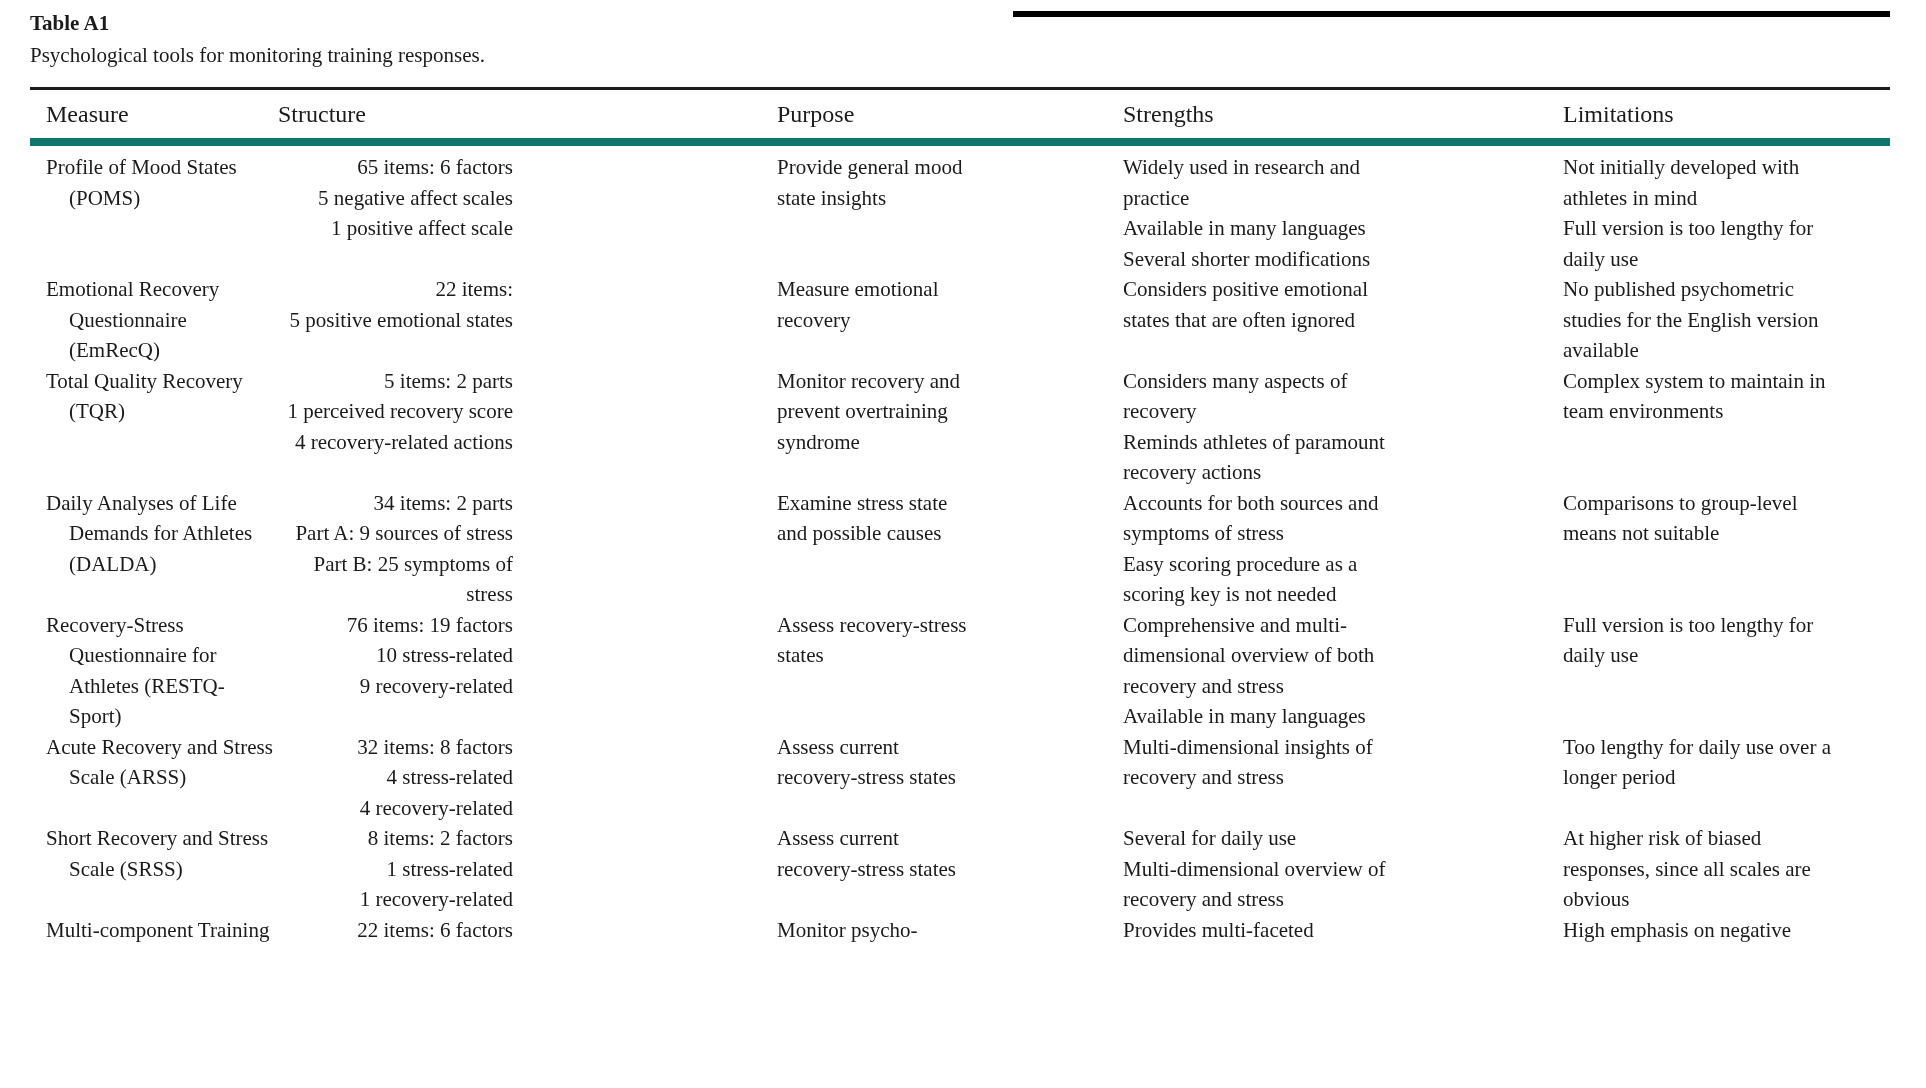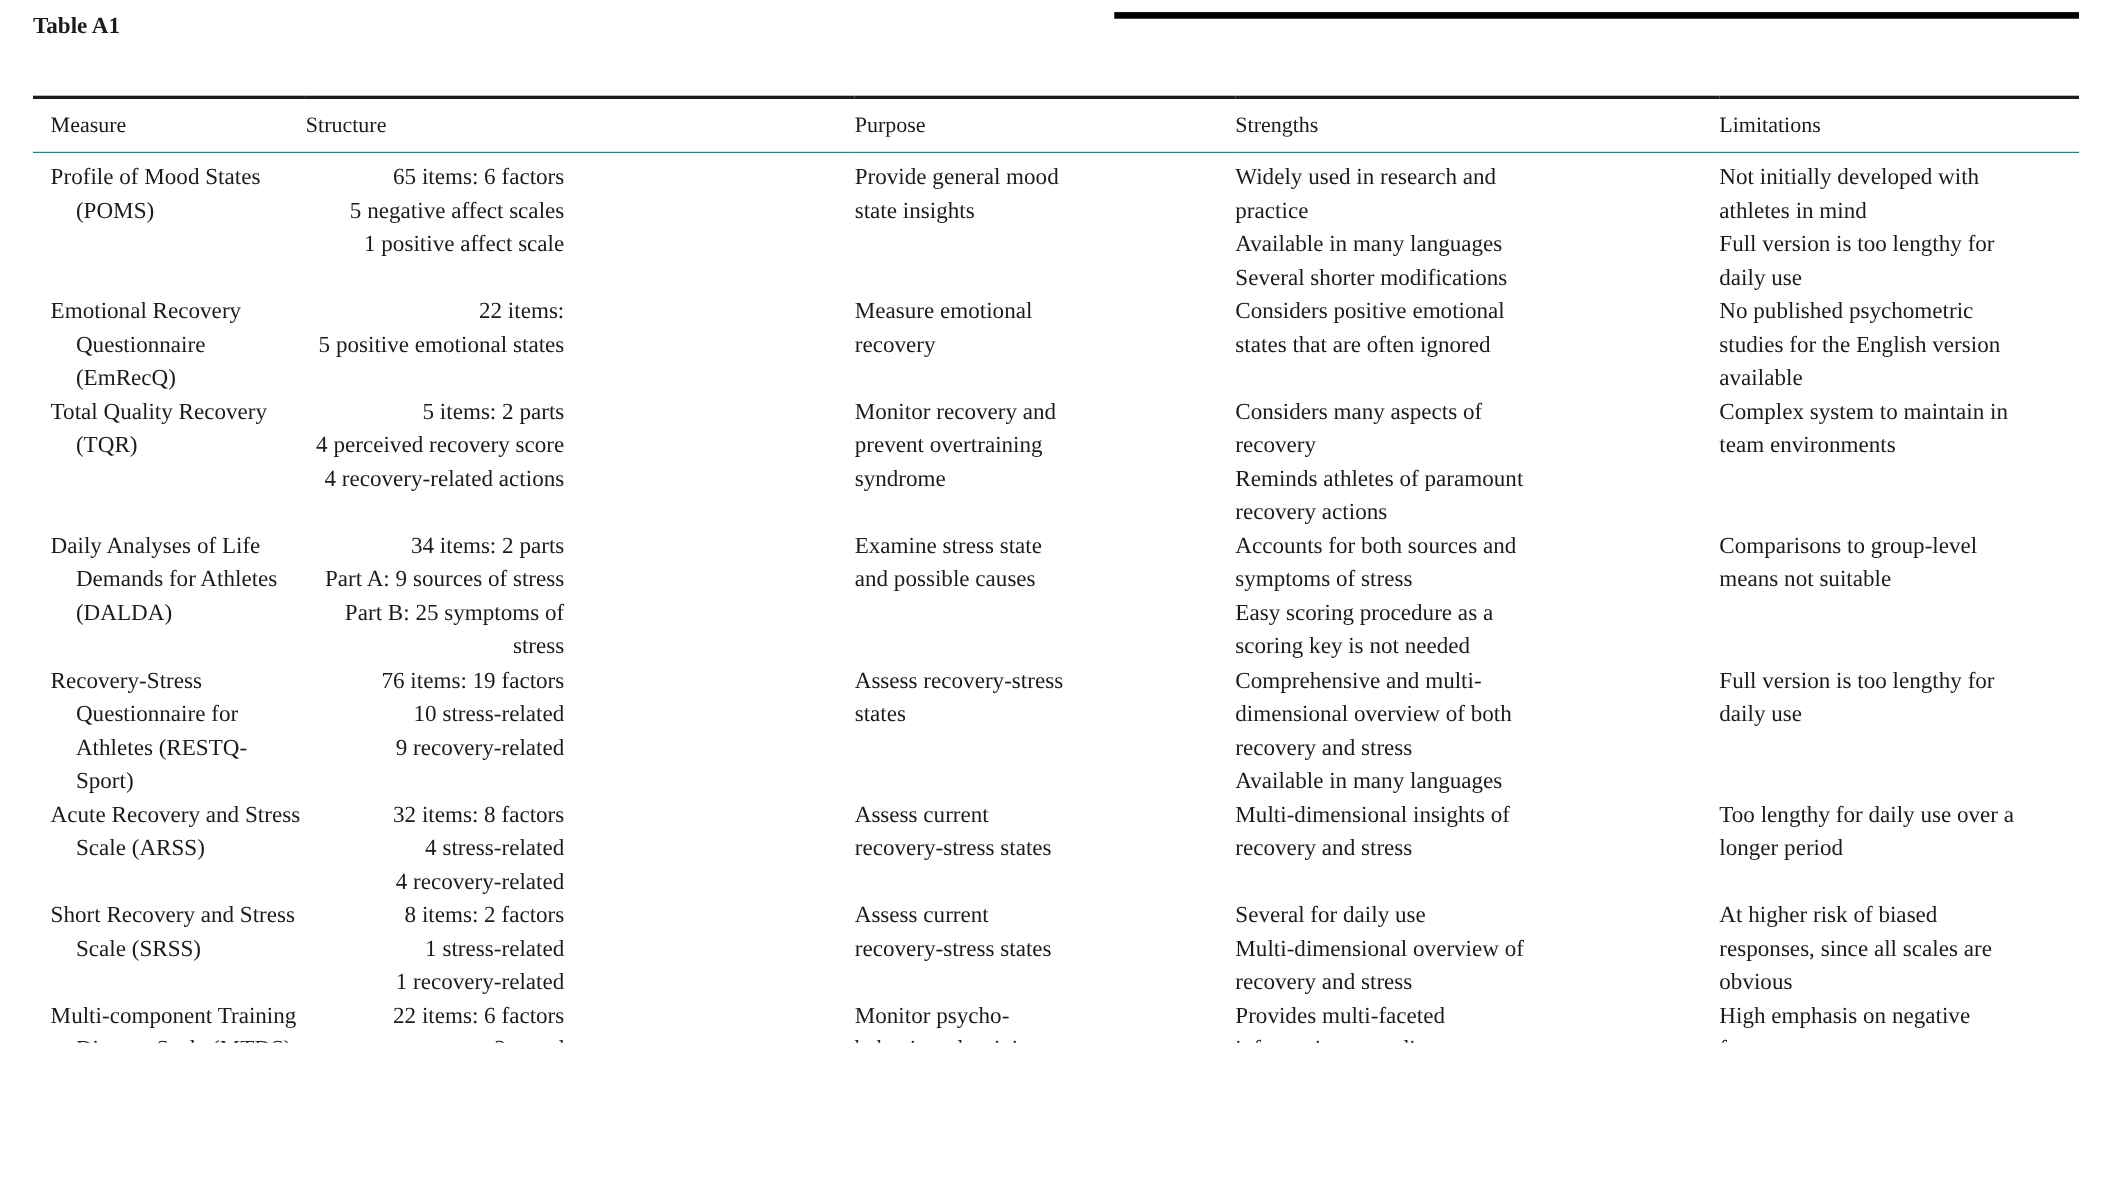--- a/index.html
+++ b/index.html
@@ -49,24 +49,24 @@
     top: 87px;
     width: 1860px;
     border-collapse: collapse;
     table-layout: fixed;
     border-top: 3px solid #1c1c1c;
     border-bottom: 3px solid #1c1c1c;
   }
   thead th {
     text-align: left;
     font-weight: normal;
-    font-size: 20px;
+    font-size: 24px;
     line-height: 26px;
     padding: 11px 0 11px 0;
-    border-bottom: 1px solid #0f766e;
+    border-bottom: 8px solid #0f766e;
   }
   thead th:first-child { padding-left: 16px; }
   tbody td {
     vertical-align: top;
     font-size: 21px;
     line-height: 30.5px;
     padding: 0;
   }
   tbody td:first-child { padding-left: 16px; }
   tbody tr:first-child td { padding-top: 6px; }
@@ -84,20 +84,21 @@
 </style>
 </head>
 <body>
 
 <div class="page">
 
   <div class="top-right-rule"></div>
 
   <div class="table-label">Table A1</div>
 
+  <div class="table-caption">Psychological tools for monitoring training responses.</div>
 
   <table class="data-table">
     <colgroup>
       <col style="width:248px">
       <col style="width:499px">
       <col style="width:346px">
       <col style="width:440px">
       <col style="width:327px">
     </colgroup>
     <thead>
@@ -149,21 +150,21 @@
           <td class="cell cell-limitations">
             <div class="entry">No published psychometric studies for the English version available</div>
           </td>
         </tr>
         <tr>
           <td class="cell cell-measure">
             <div class="entry">Total Quality Recovery (TQR)</div>
           </td>
           <td class="cell cell-structure">
             <div class="entry">5 items: 2 parts</div>
-            <div class="entry">4 perceived recovery score</div>
+            <div class="entry">1 perceived recovery score</div>
             <div class="entry">4 recovery-related actions</div>
           </td>
           <td class="cell cell-purpose">
             <div class="entry">Monitor recovery and prevent overtraining syndrome</div>
           </td>
           <td class="cell cell-strengths">
             <div class="entry">Considers many aspects of recovery</div>
             <div class="entry">Reminds athletes of paramount recovery actions</div>
           </td>
           <td class="cell cell-limitations">

